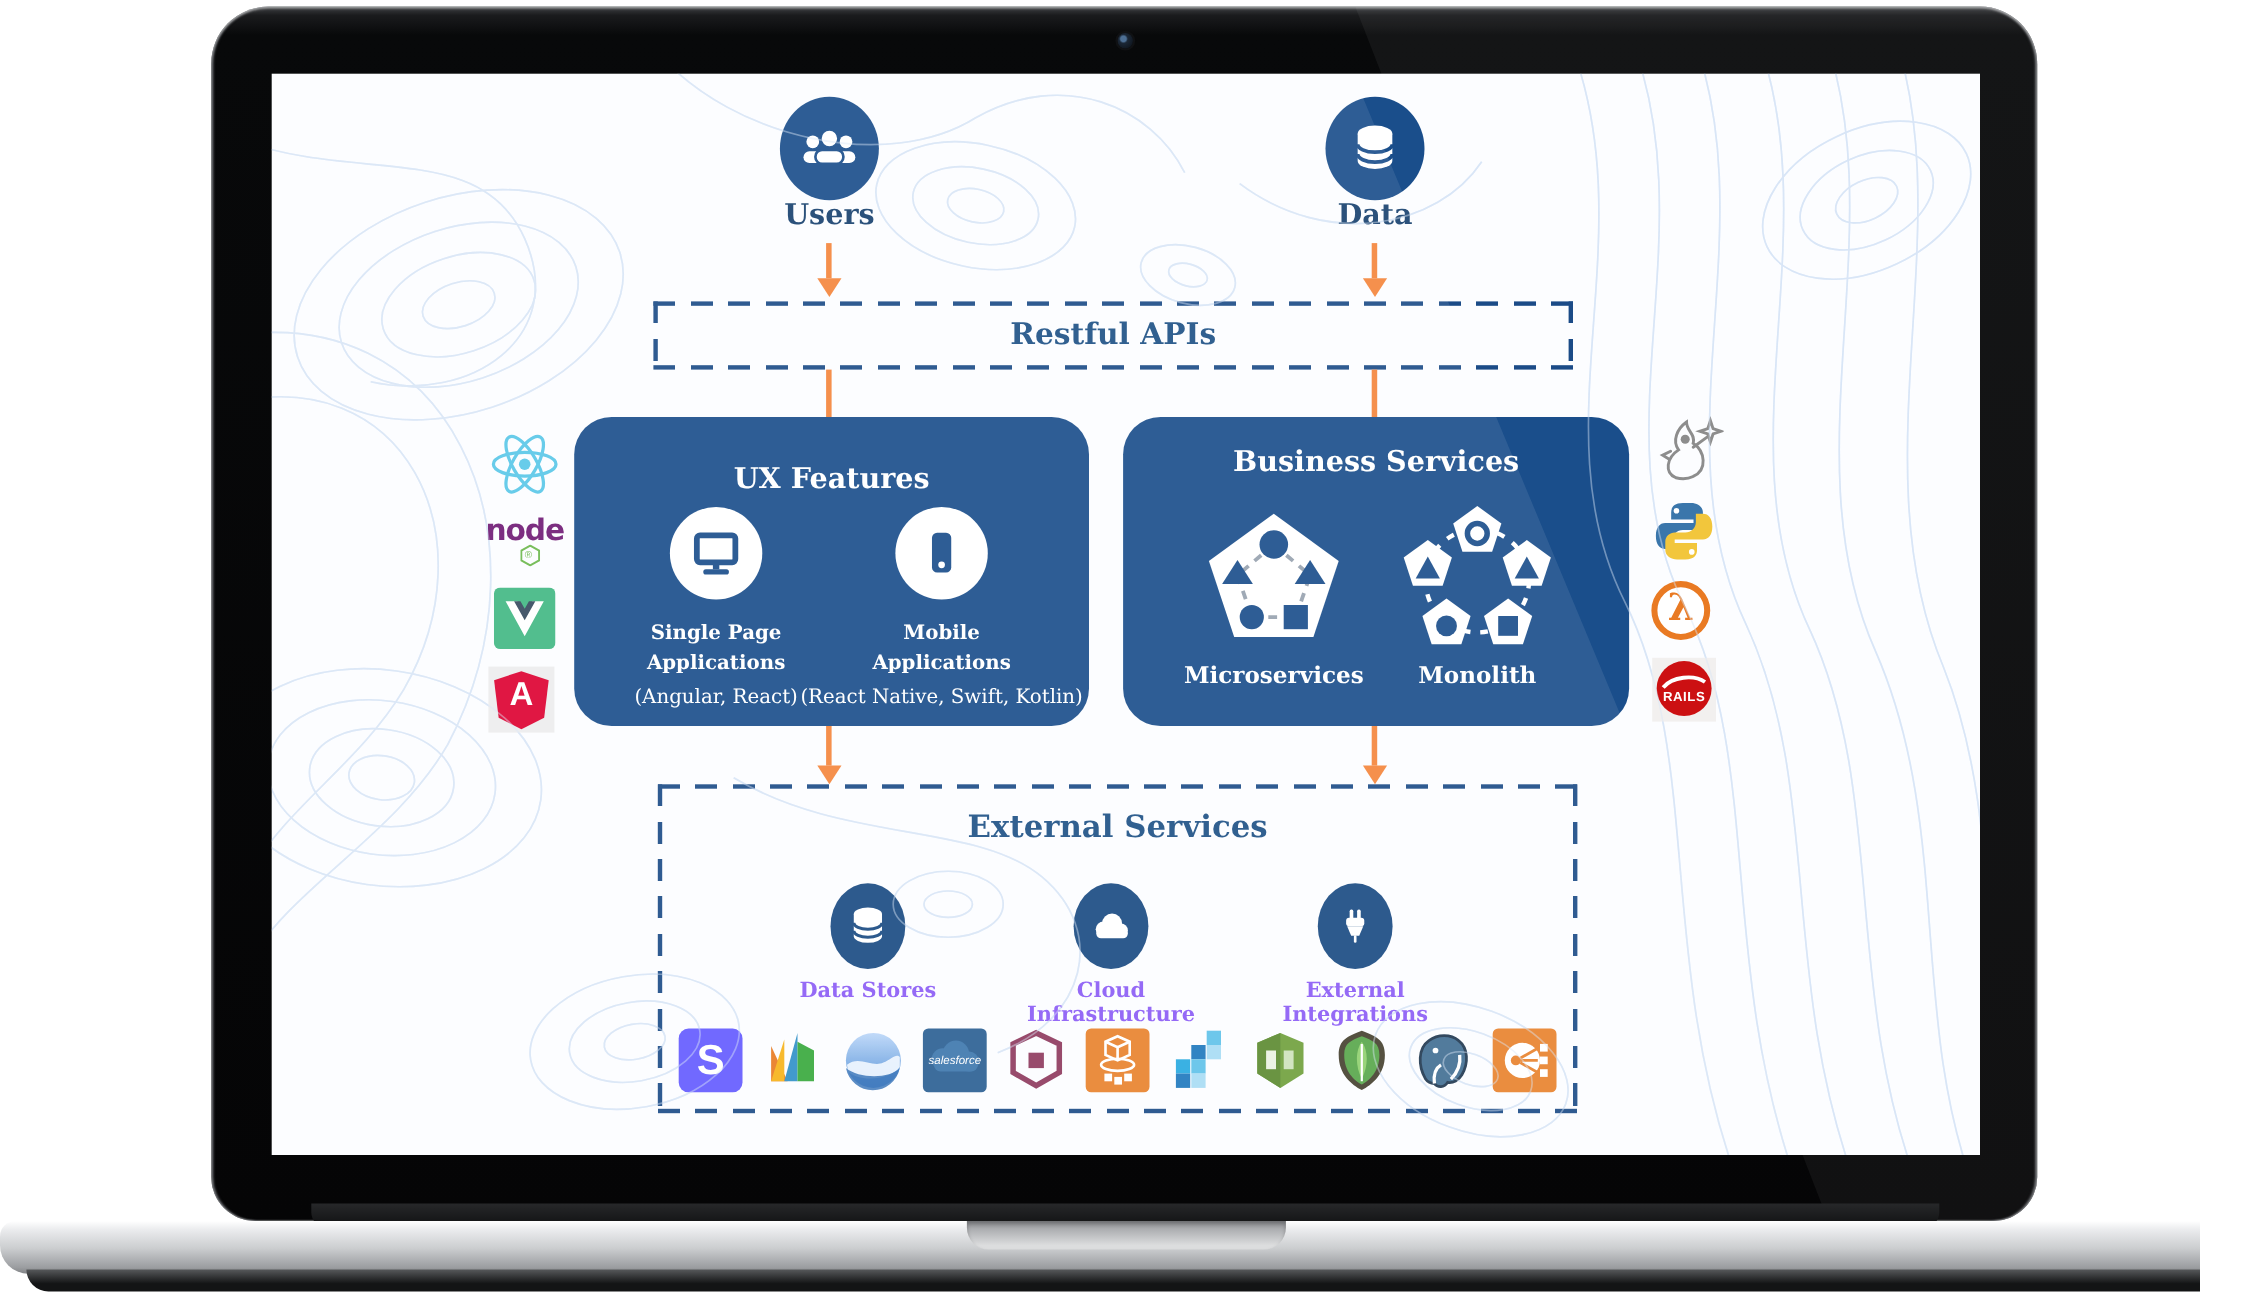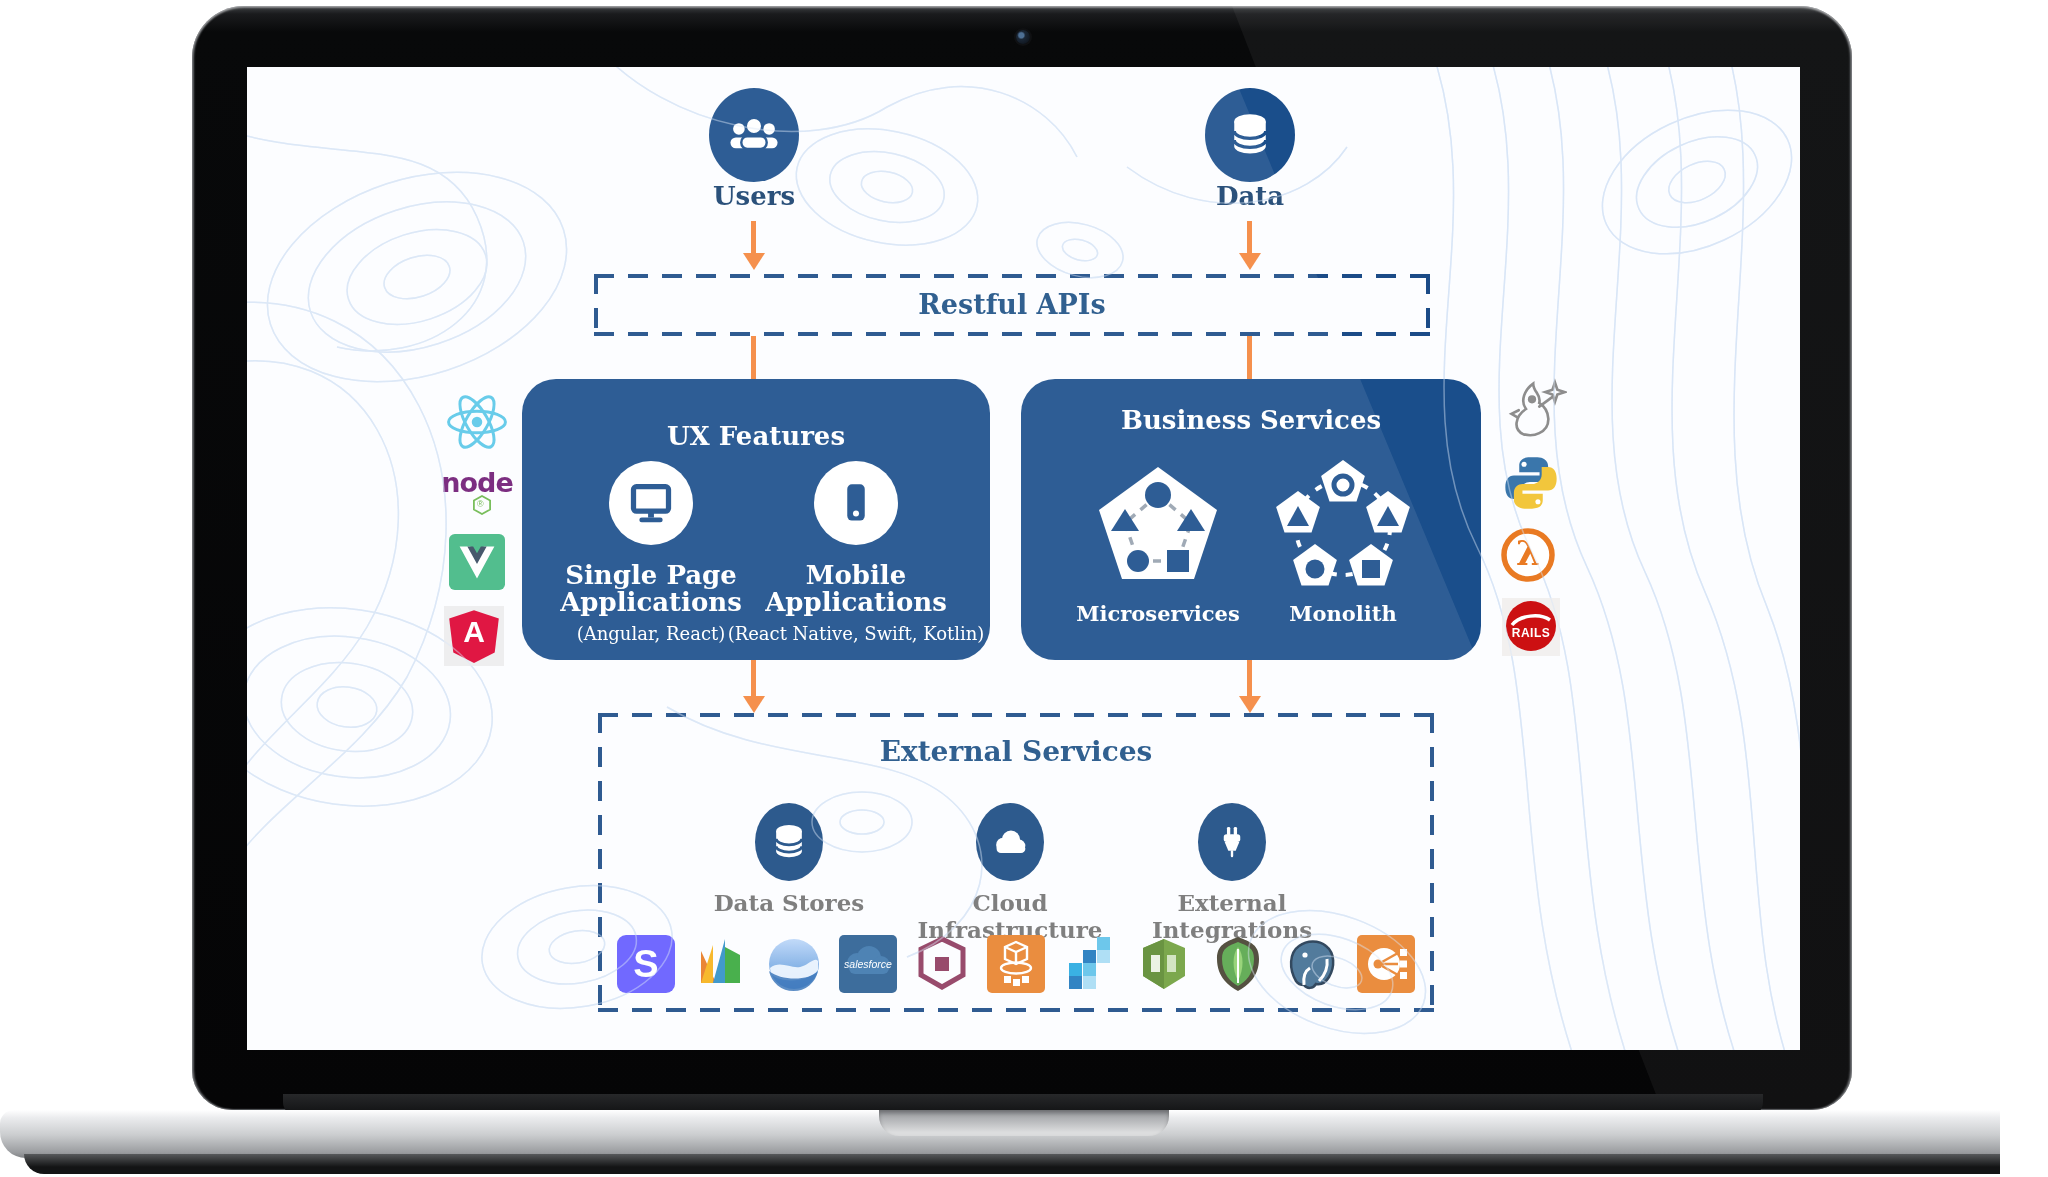--- a/index.html
+++ b/index.html
@@ -58,23 +58,23 @@
      background-position:0 0,0 100%,0 0,100% 0;
      background-size:100% 4px,100% 4px,4px 100%,4px 100%;
      background-repeat:no-repeat;}
   .dash-title{position:absolute;width:100%;text-align:center;font-weight:bold;
      font-size:27px;color:#1d5186;}
   .blue-box{position:absolute;background:#1a4e8b;border-radius:34px;}
   .box-title{position:absolute;width:100%;text-align:center;color:#fff;font-weight:bold;font-size:26px;}
   .wcirc{position:absolute;background:#fff;border-radius:50%;
      display:flex;align-items:center;justify-content:center;}
   .item-label{position:absolute;text-align:center;color:#fff;font-weight:bold;
-     font-size:26px;line-height:27px;}
+     font-size:18px;line-height:27px;}
   .item-sub{position:absolute;text-align:center;color:#fff;font-size:18px;}
-  .svc-label{position:absolute;text-align:center;color:#737373;font-weight:bold;font-size:23px;}
+  .svc-label{position:absolute;text-align:center;color:#8b5cf6;font-weight:bold;font-size:19px;}
   .ellipse-icon{position:absolute;width:68px;height:78px;background:#194a82;border-radius:50%;
      display:flex;align-items:center;justify-content:center;}
 
   
   .logo-row{position:absolute;left:351px;top:868px;width:836px;display:flex;
      justify-content:center;gap:16px;}
   .vlogo{width:58px;height:58px;position:relative;display:flex;align-items:center;
      justify-content:center;flex:0 0 auto;}
   .side-logo{position:absolute;display:flex;align-items:center;justify-content:center;}
   .sans{font-family:"Liberation Sans","DejaVu Sans",sans-serif;}

